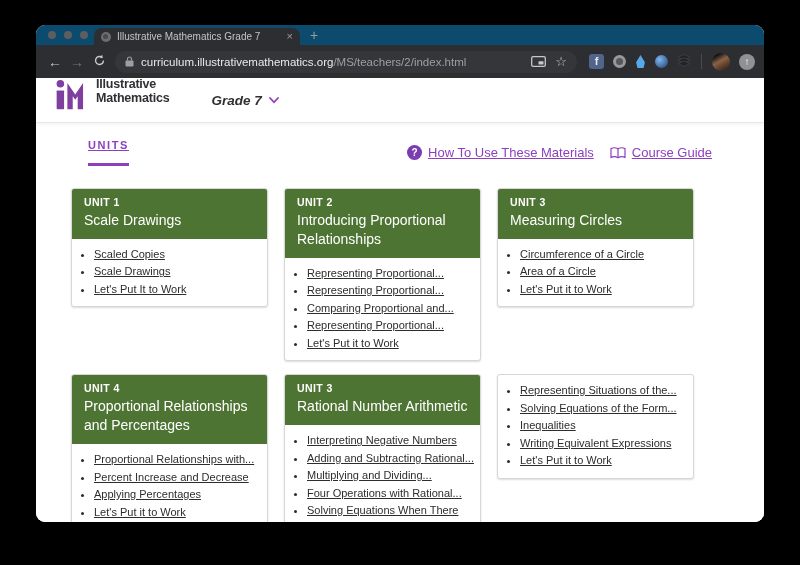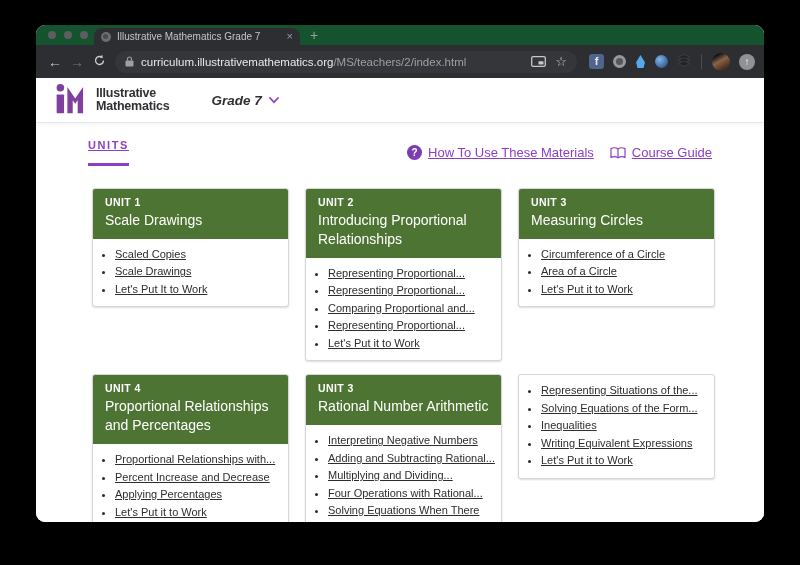--- a/index.html
+++ b/index.html
@@ -6,21 +6,21 @@
   body{
     width:800px;height:565px;background:#000;overflow:hidden;position:relative;
     font-family:"Liberation Sans",sans-serif;
     -webkit-font-smoothing:antialiased;
   }
   .window{
     position:absolute;left:36px;top:25px;width:728px;height:497px;
     border-radius:9px;overflow:hidden;background:#fff;
   }
   
-  .tabstrip{height:20px;background:#14532d;display:flex;align-items:flex-end;position:relative;}
+  .tabstrip{height:20px;background:#0c4a6e;display:flex;align-items:flex-end;position:relative;}
   .traffic{position:absolute;left:12px;top:6px;display:flex;gap:8px;}
   .traffic span{width:8px;height:8px;border-radius:50%;background:#5d5e60;display:block;}
   .tab{
     margin-left:58px;width:192px;height:17px;background:#2d2e31;
     border-radius:8px 8px 0 0;display:flex;align-items:center;padding:0 7px;gap:6px;
   }
   .favicon{width:10px;height:10px;border-radius:50%;background:#6d6e71;position:relative;flex:none;}
   .favicon::after{content:"";position:absolute;left:2px;top:2px;width:5px;height:5px;border-radius:50%;background:#4a4b4d;}
   .tab-title{font-size:10px;color:#c3c4c6;white-space:nowrap;overflow:hidden;flex:1;}
   .tab-close{font-size:11px;color:#9b9c9f;line-height:1;flex:none;}
@@ -43,37 +43,37 @@
   .ext-circle{width:13px;height:13px;border-radius:50%;background:#95989c;position:relative;}
   .ext-circle::after{content:"";position:absolute;inset:3px;border-radius:50%;background:#55575a;}
   .flame{width:11px;height:13px;background:#56a8e8;clip-path:polygon(50% 0,90% 55%,78% 100%,22% 100%,10% 55%);}
   .orb{width:13px;height:13px;border-radius:50%;background:radial-gradient(circle at 35% 35%,#7db6f0,#1f3e6e);}
   .chrome-divider{width:1px;height:15px;background:#4a4b4e;margin:0 1px;}
   .avatar{width:18px;height:18px;border-radius:50%;background:linear-gradient(150deg,#141210 18%,#8a6248 45%,#5a3c2a 70%,#241a12);}
   .update{width:16px;height:16px;border-radius:50%;background:#8f9194;color:#fff;font-size:10px;font-weight:bold;display:grid;place-items:center;line-height:1;}
   
   .page{position:absolute;top:53px;left:0;right:0;bottom:0;background:#fff;overflow:hidden;}
   .site-header{
-    height:44px;display:flex;align-items:center;padding-left:19px;background:#fff;
+    height:44px;display:flex;padding-left:19px;background:#fff;
     border-bottom:1px solid #e8e8e8;box-shadow:0 1px 4px rgba(0,0,0,.07);position:relative;z-index:2;
   }
   .logo-text{margin-left:8px;font-weight:bold;font-size:12.5px;line-height:1.08;color:#2f3033;letter-spacing:-.2px;}
   .grade{margin-left:42px;display:flex;align-items:center;gap:7px;font-weight:bold;font-size:13.5px;color:#2f3033;font-style:italic;}
   .nav-row{display:flex;align-items:flex-end;padding:16px 52px 0 52px;}
   .units-tab{
     color:var(--purple,#8d3fc0);font-weight:bold;font-size:11px;letter-spacing:1.6px;
     padding-bottom:12px;border-bottom:3px solid var(--purple,#8d3fc0);text-decoration:underline;
   }
   .nav-links{margin-left:auto;display:flex;align-items:center;gap:16px;padding-bottom:6px;}
   .nav-link{color:var(--purple,#8d3fc0);font-size:13px;text-decoration:underline;display:flex;align-items:center;gap:6px;}
   .q-icon{width:15px;height:15px;border-radius:50%;background:#7a3caf;color:#fff;font-size:10px;font-weight:bold;display:grid;place-items:center;text-decoration:none;flex:none;line-height:1;}
   
   .units-grid{
     display:grid;grid-template-columns:repeat(3,197px);column-gap:16px;row-gap:13px;
-    padding:22px 53px 0 56px;align-items:start;
+    padding:22px 53px 0 35px;align-items:start;
   }
   .unit-card{
     background:#fff;border:1px solid #d7d7d7;border-radius:3px;
     box-shadow:0 1px 2px rgba(0,0,0,.14);overflow:hidden;
   }
   .unit-card-header{background:var(--green,#4e7433);color:#fff;padding:7px 12px 9px;}
   .unit-label{font-size:10.5px;font-weight:bold;letter-spacing:.4px;margin-bottom:3px;}
   .unit-title{font-size:14px;line-height:1.35;}
   .lesson-list{margin:0;padding:6px 4px 8px 22px;}
   .lesson-list li{font-size:11px;line-height:1.5;color:#2d2d2d;margin:1px 0;text-decoration:underline;}

